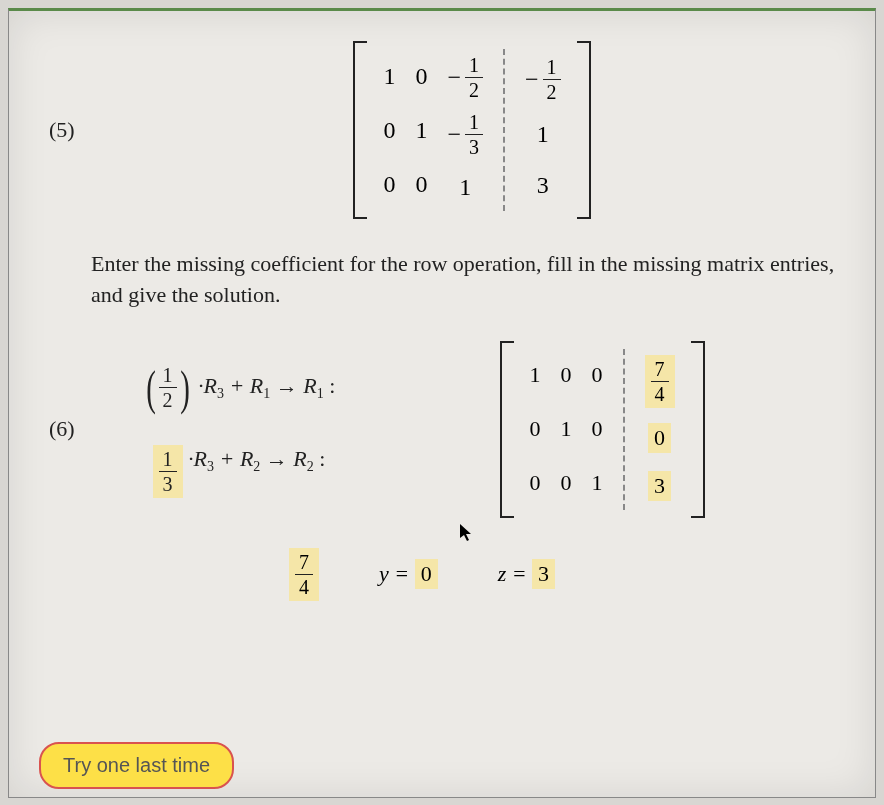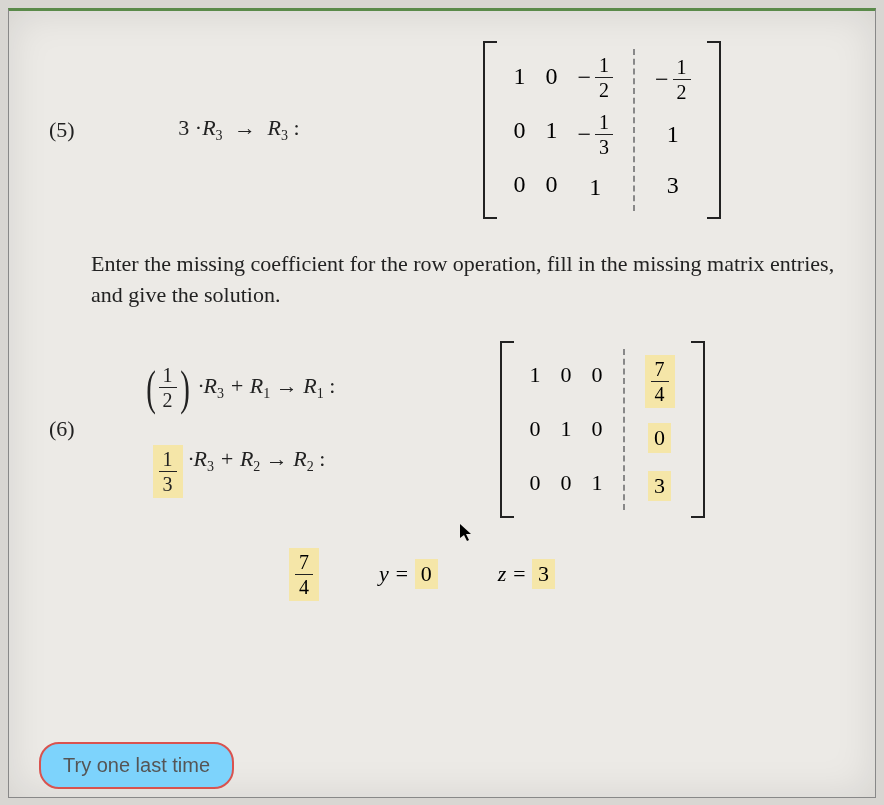--- a/index.html
+++ b/index.html
@@ -130,46 +130,39 @@
   }
   .try-btn {
     position: absolute;
     bottom: 8px;
     left: 30px;
     border: 2px solid #d9534f;
     border-radius: 20px;
     padding: 10px 22px;
     font-size: 20px;
     color: #555;
-    background: #7dd3fc;
+    background: #fde047;
     font-family: Arial, sans-serif;
   }
   .sub { font-size: 14px; vertical-align: sub; }
   .arrow { margin: 0 6px; }
   .cursor {
     position: absolute;
     font-size: 20px;
     color: #000;
   }
   .italic { font-style: italic; }
 </style>
 </head>
 <body>
 
 <div class="page">
 
   <div class="row">
     <div class="step-num">(5)</div>
-    <div class="op-area">
-      <span>3</span>
-      <span>·</span><span class="italic">R</span><span class="sub">3</span>
-      <span class="arrow">→</span>
-      <span class="italic">R</span><span class="sub">3</span>
-      <span>:</span>
-    </div>
     <div class="matrix-area">
       <div class="matrix">
         <div class="bracket left"></div>
         <div class="mcols">
           <div class="mcol">
             <div class="cell">1</div>
             <div class="cell">0</div>
             <div class="cell">0</div>
           </div>
           <div class="mcol">

